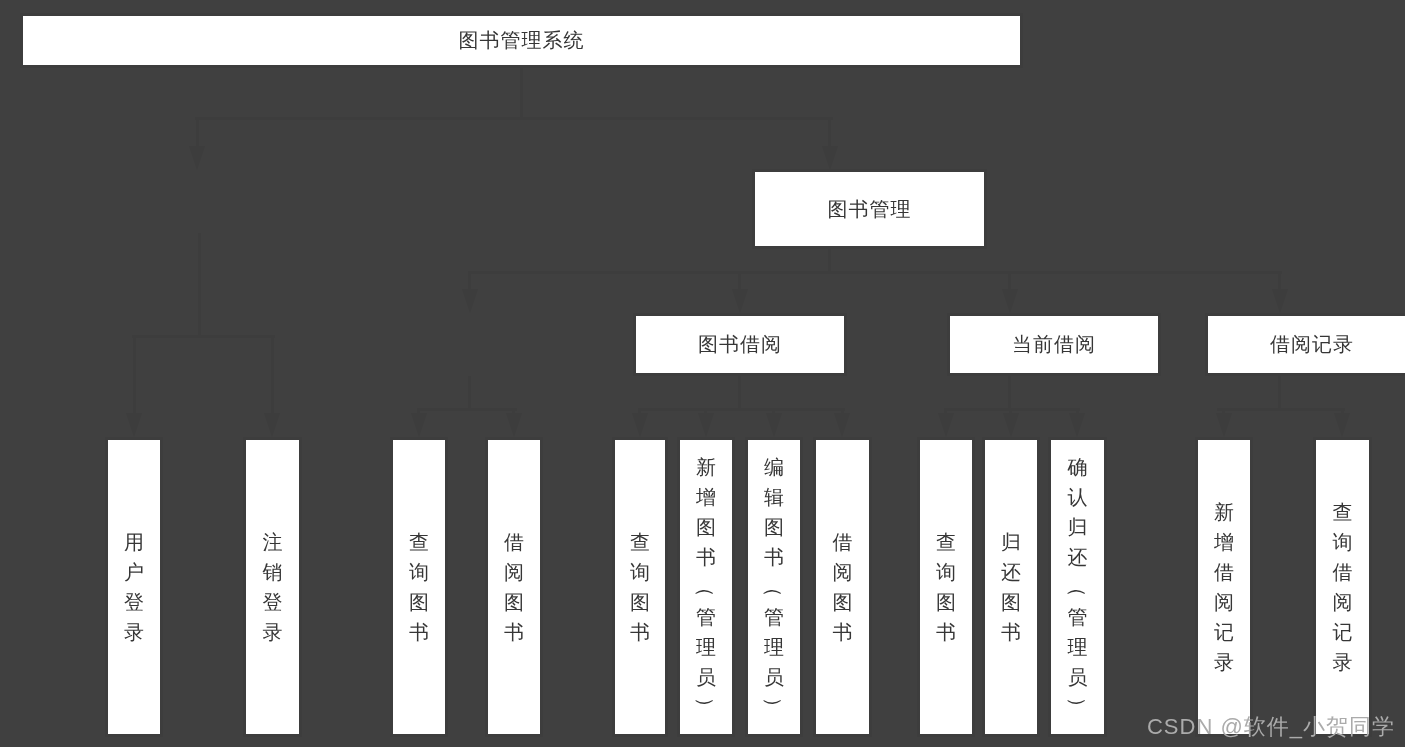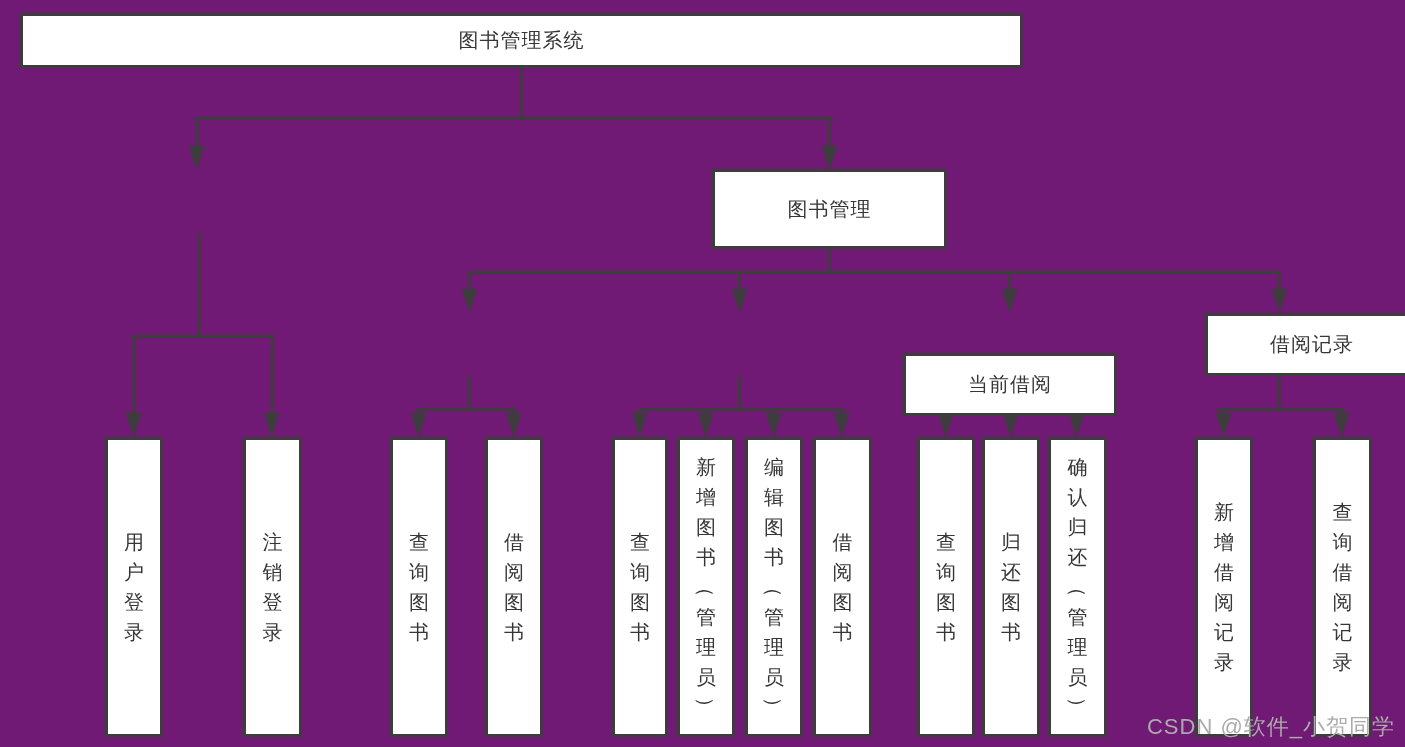--- a/index.html
+++ b/index.html
@@ -2,21 +2,21 @@
 <html style="--line: #3d3d3d; --text: #363636; --wm: #ababab;"><head>
 <meta charset="utf-8">
 <style>
   :root{
     --line:#3d3d3d;
     --text:#363636;
     --wm:#ababab;
   }
   html,body{margin:0;padding:0;background:#fff;}
   .stage{
-    position:relative;width:1405px;height:747px;background:#701a75;overflow:hidden;
+    position:relative;width:1405px;height:747px;background:#404040;overflow:hidden;
     font-family:"Liberation Sans",sans-serif;color:var(--text);
   }
   .box{
     position:absolute;box-sizing:border-box;background:#fff;
     border:3px solid var(--line);
     display:flex;align-items:center;justify-content:center;
     font-size:20px;letter-spacing:1px;color:var(--text);
     z-index:2;
   }
   .vbox{flex-direction:column;letter-spacing:0;}
@@ -33,23 +33,24 @@
     font-size:22px;color:var(--wm);letter-spacing:1px;white-space:nowrap;text-align:center;
   }
 </style>
 </head>
 <body>
 
 <div class="stage">
 
   <div class="box" style="left:20px;top:13px;width:1003px;height:55px;">图书管理系统</div>
 
-  <div class="box" style="left:712px;top:169px;width:235px;height:80px;">图书管理</div>
-
-  <div class="box" style="left:903px;top:313px;width:214px;height:63px;margin-top:40px;">当前借阅</div>
+  <div class="box" style="left:752px;top:169px;width:235px;height:80px;">图书管理</div>
+
+  <div class="box" style="left:633px;top:313px;width:214px;height:63px;">图书借阅</div>
+  <div class="box" style="left:947px;top:313px;width:214px;height:63px;">当前借阅</div>
   <div class="box" style="left:1205px;top:313px;width:214px;height:63px;">借阅记录</div>
 
   <div class="box vbox" style="left:105px;top:437px;width:58px;height:300px;">
       <span class="vch">用</span>
       <span class="vch">户</span>
       <span class="vch">登</span>
       <span class="vch">录</span>
     </div>
   <div class="box vbox" style="left:243px;top:437px;width:59px;height:300px;">
       <span class="vch">注</span>

